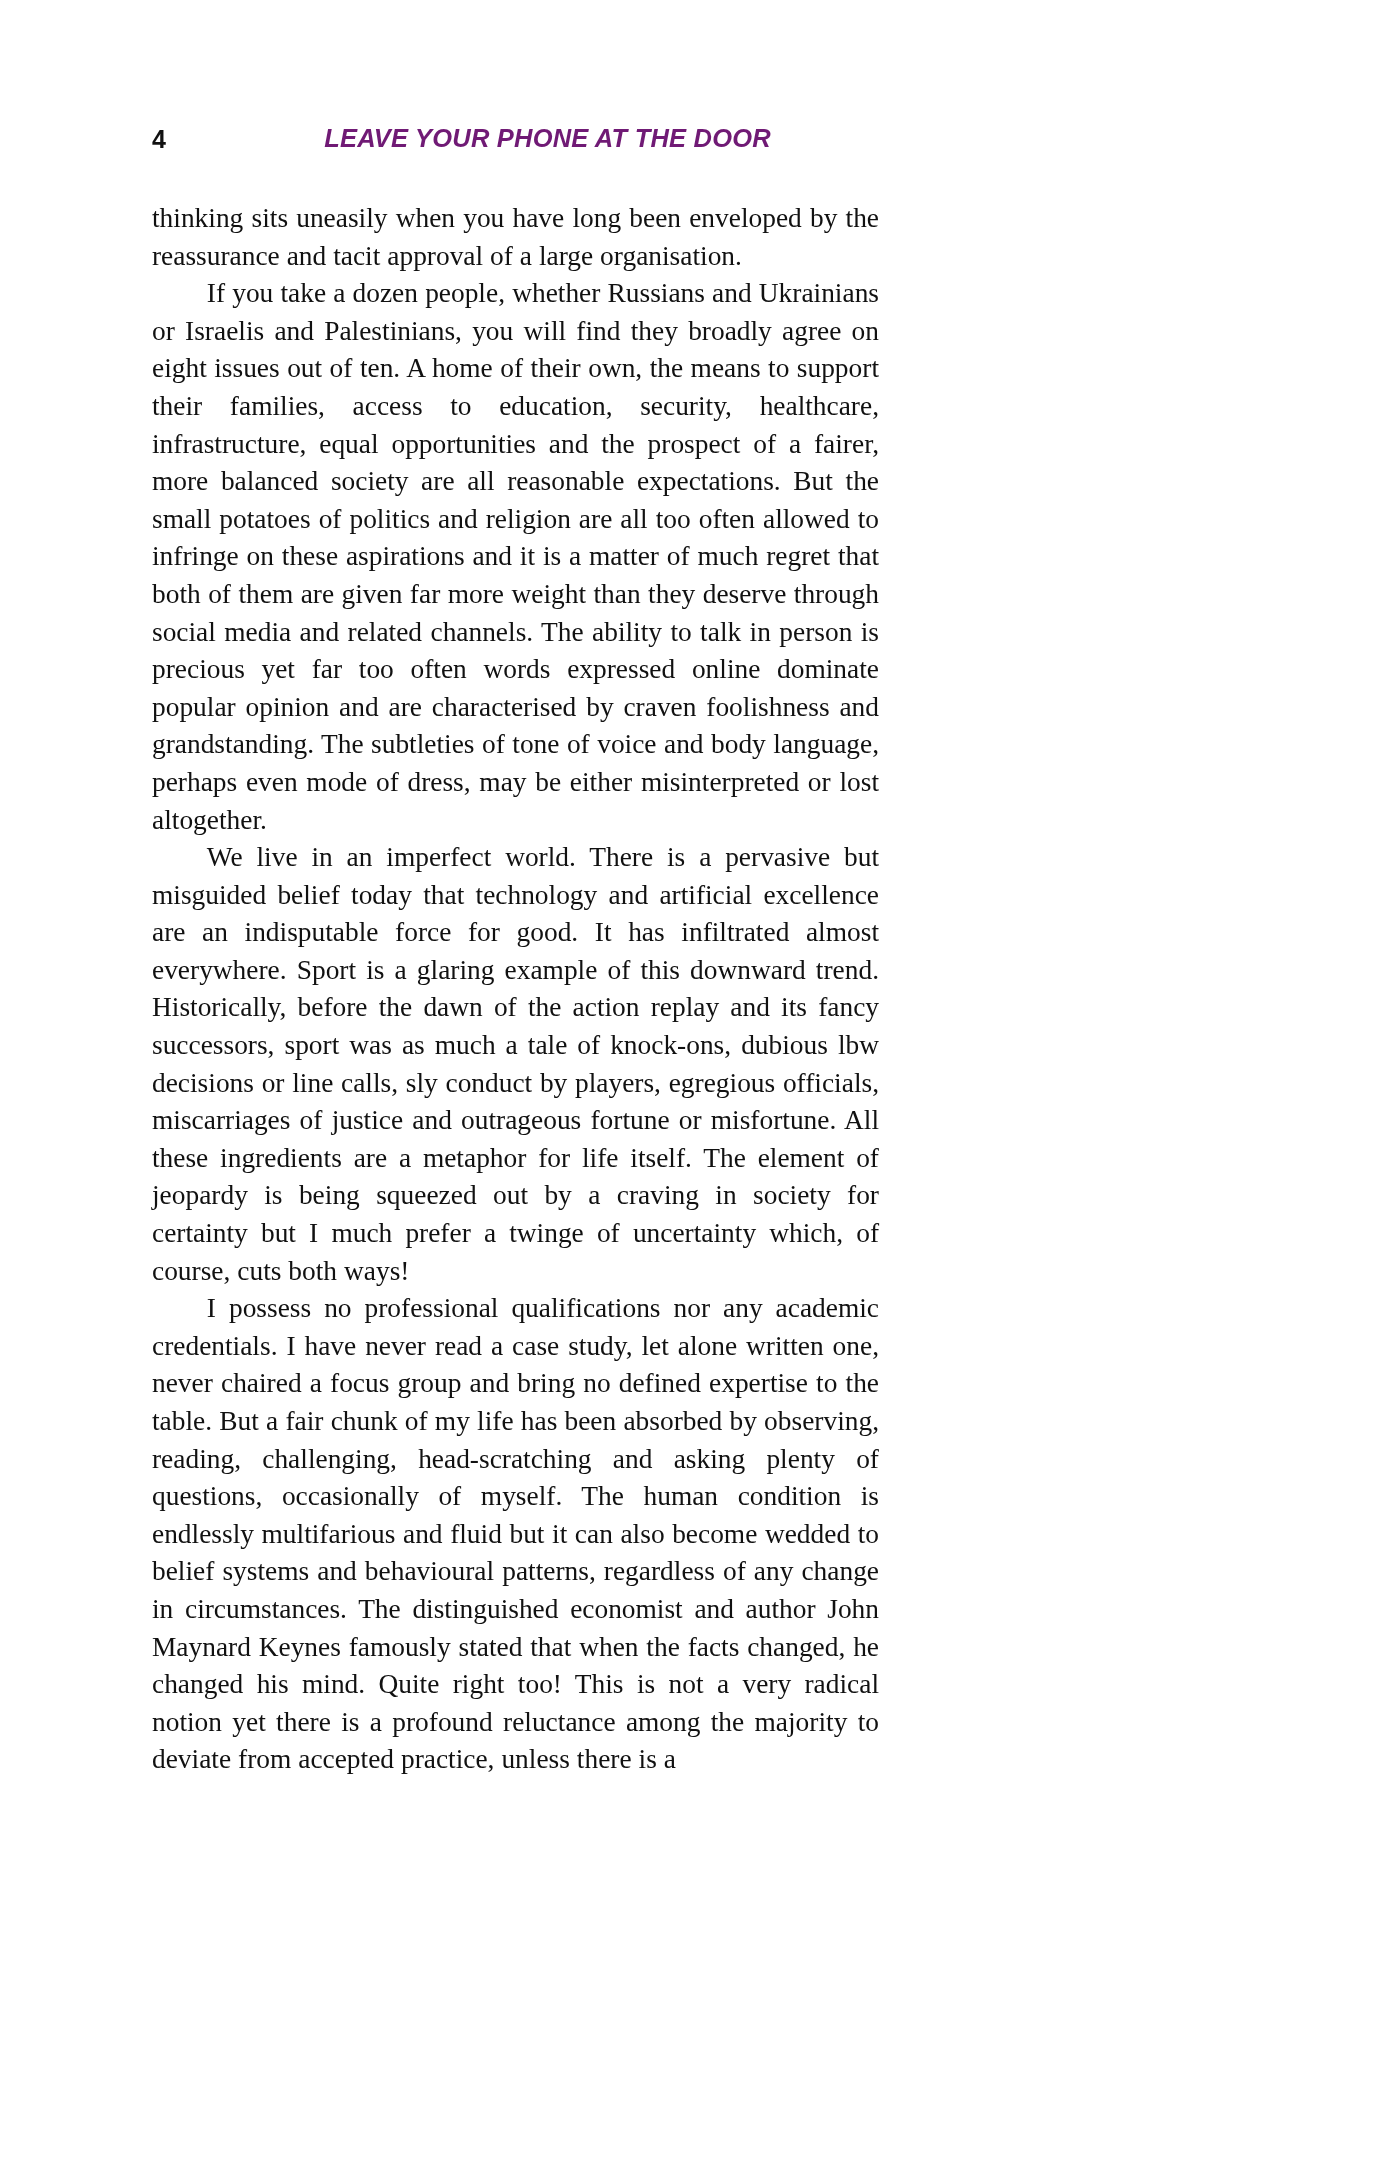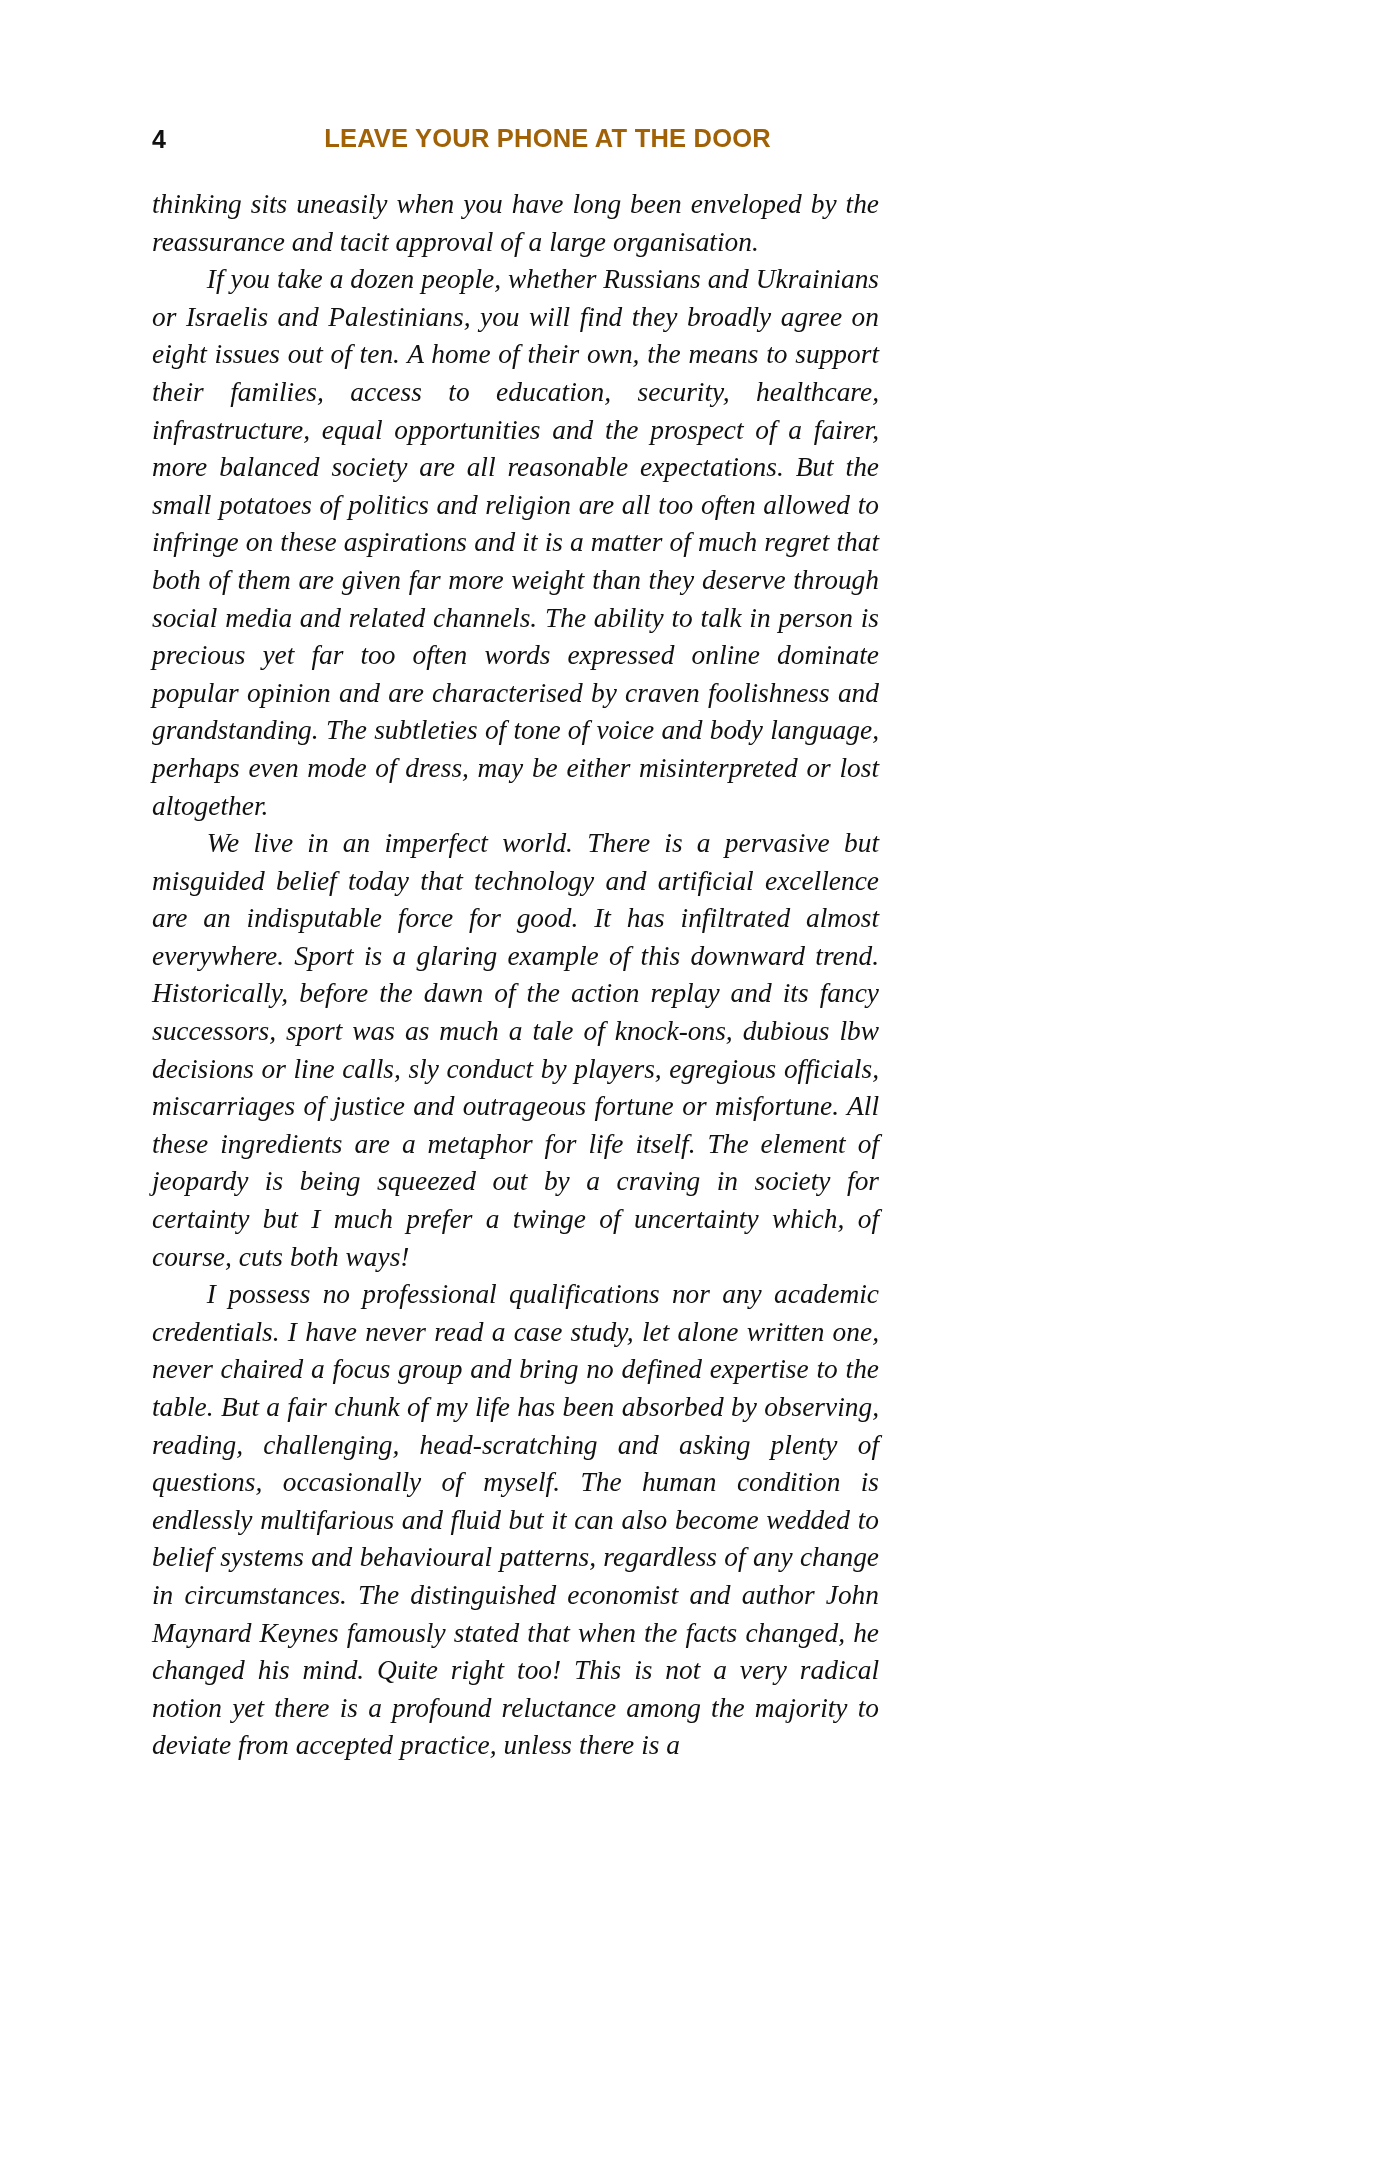--- a/index.html
+++ b/index.html
@@ -45,33 +45,33 @@
     flex: 0 0 auto;
     text-align: left;
   }
   .head-title {
     flex: 1 1 auto;
     text-align: center;
     font-family: "Liberation Sans", "DejaVu Sans", sans-serif;
     font-weight: 700;
     font-size: 25.5px;
     line-height: 1;
-    color: #a16207;
+    color: #701a75;
     letter-spacing: 0.2px;
     margin-right: 55px;
     white-space: nowrap;
+    font-style: italic;
   }
 
   
   .textblock {
     position: absolute;
     left: 152px;
-    top: 186px;
+    top: 200px;
     width: 727px;
-    font-style: italic;
   }
   .textblock p {
     margin: 0;
     font-size: 27.4px;
     line-height: 37.6px;
     text-align: justify;
     text-justify: inter-word;
     text-indent: 0;
     word-spacing: 0.1px;
     hyphens: manual;

